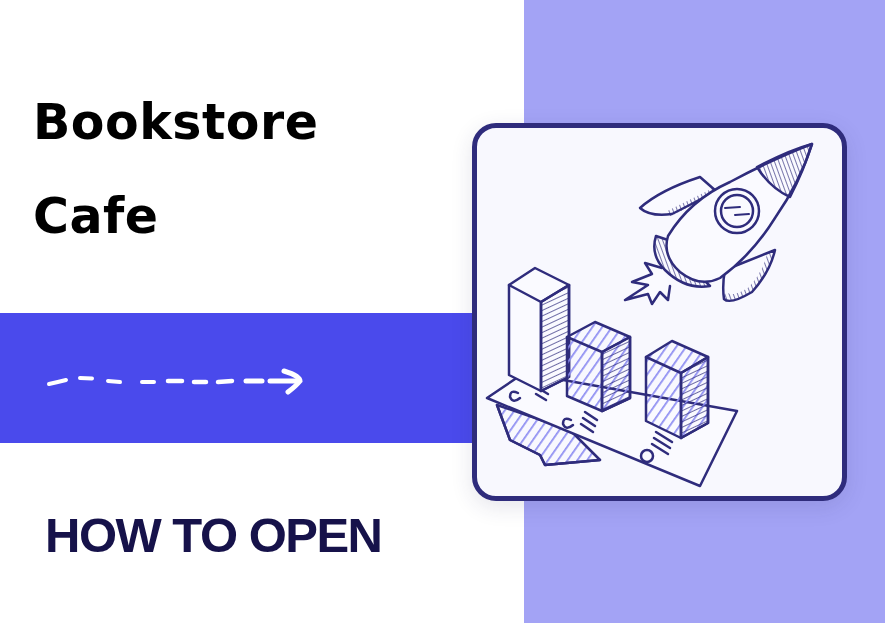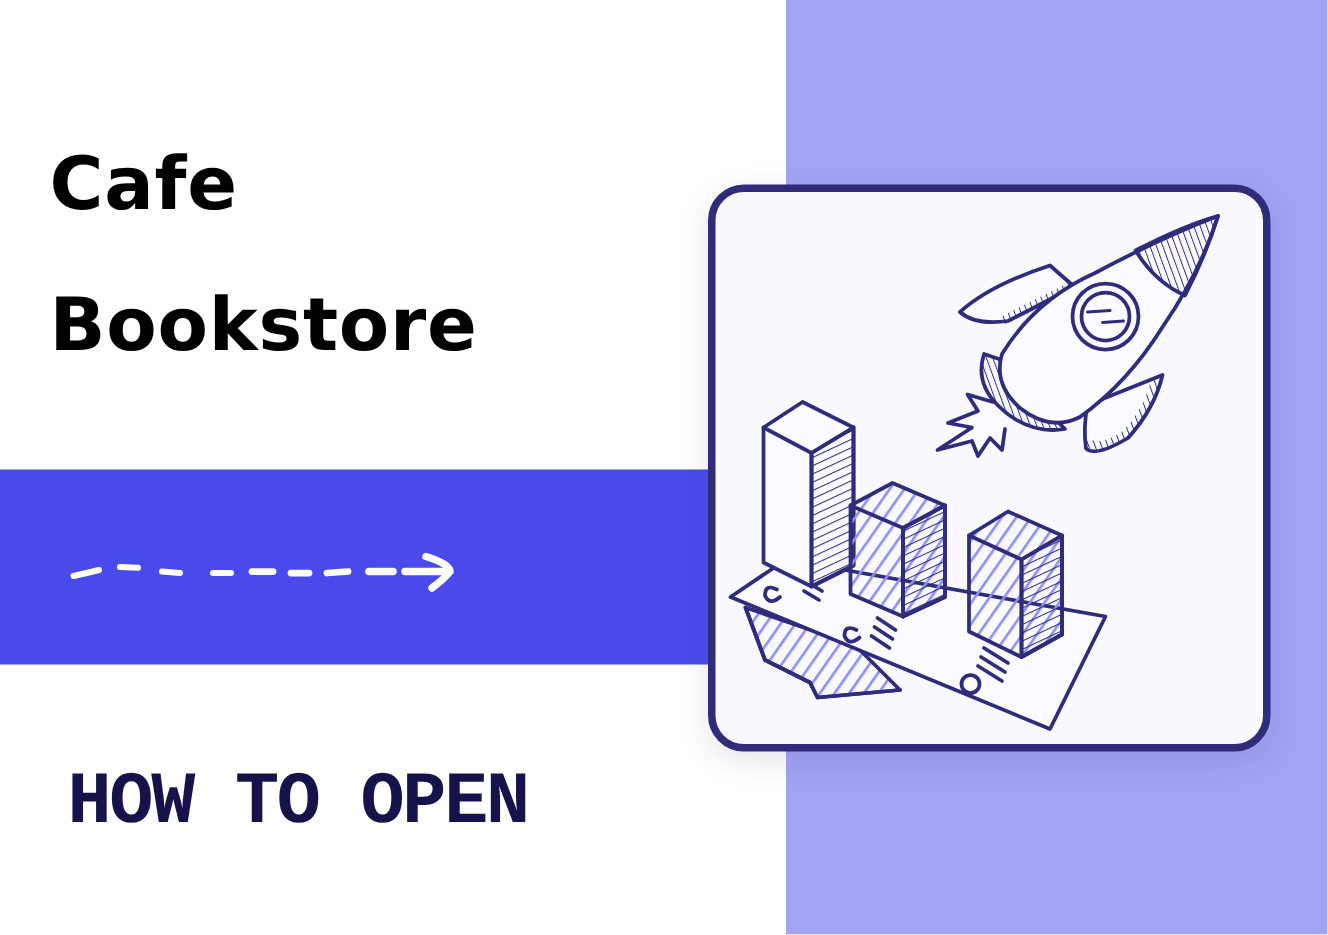--- a/index.html
+++ b/index.html
@@ -21,21 +21,21 @@
   }
   .title {
     position: absolute; left: 33px; top: 76px; margin: 0;
     font-family: "DejaVu Sans", "Liberation Sans", sans-serif;
     font-weight: bold; font-size: 49px; line-height: 94px; color: #000000;
     letter-spacing: 0.5px;
   }
   .title span { display: block; }
   .subtitle {
     position: absolute; left: 45px; top: 505px; margin: 0;
-    font-family: Liberation Mono, monospace; font-weight: bold;
+    font-family: Liberation Sans, sans-serif; font-weight: bold;
     font-size: 49px; line-height: 60px; color: #16124a; letter-spacing: -1.5px;
   }
   .card {
     position: absolute; left: 472px; top: 123px; width: 365px; height: 368px;
     background: #f8f8fe; border: 5px solid #2f2c7c; border-radius: 24px;
     box-shadow: 0 6px 22px rgba(40, 40, 90, 0.12);
     overflow: hidden;
   }
   .card svg { position: absolute; left: 0; top: 0; }
 </style>
@@ -56,22 +56,22 @@
     <path d="M124 15 L 138 15" stroke-width="4.5"></path>
     <path d="M150 16 L 162 16" stroke-width="4.5"></path>
     <path d="M174 16 L 188 15" stroke-width="4.5"></path>
     <path d="M202 15 L 218 15" stroke-width="5"></path>
     <path d="M226 15 L 252 15" stroke-width="5"></path>
     <path d="M240 5 Q 256 10 256 15 Q 252 20 244 26" stroke-width="5"></path>
   </g>
 </svg>
 
 <h1 class="title">
+  <span>Bookstore</span>
   <span>Cafe</span>
-  <span>Bookstore</span>
 </h1>
 
 <h2 class="subtitle">HOW TO OPEN</h2>
 
 <div class="card">
   <svg width="365" height="368" viewBox="477 128 365 368">
     <defs>
       <pattern id="hatchDense" patternUnits="userSpaceOnUse" width="4" height="4" patternTransform="rotate(-20)">
         <line x1="0" y1="0" x2="0" y2="4" stroke="#2f2c7c" stroke-width="1.3"></line>
       </pattern>

